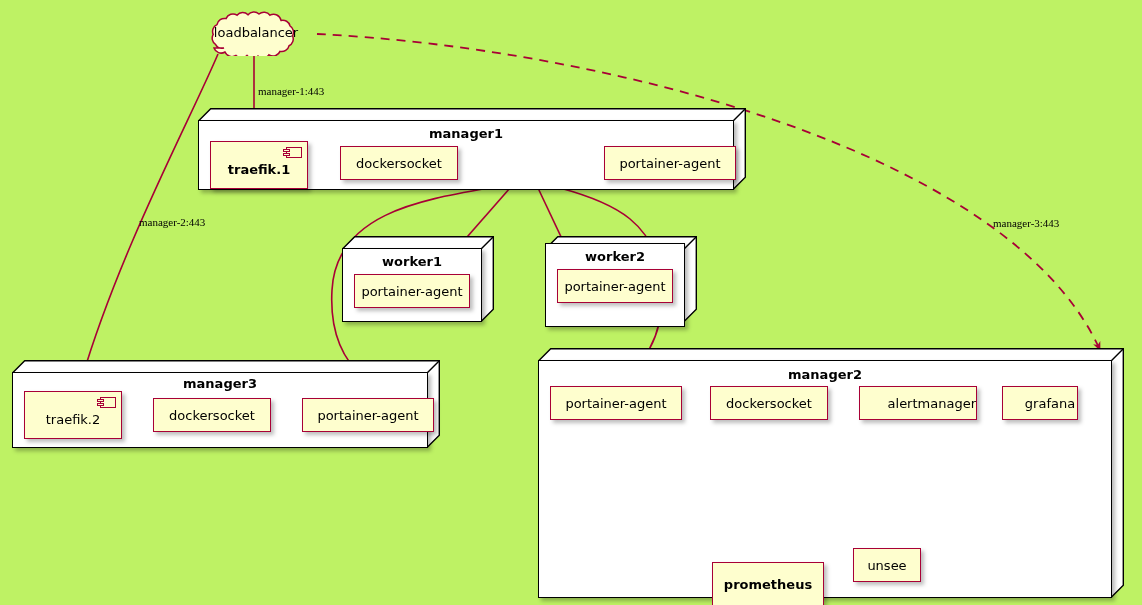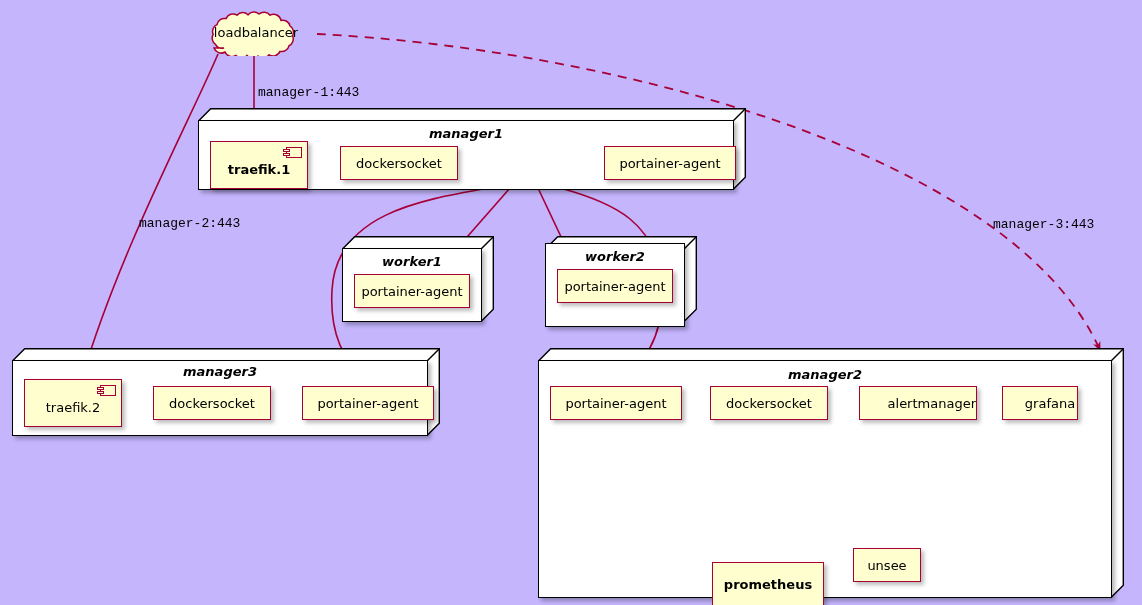--- a/index.html
+++ b/index.html
@@ -8,21 +8,21 @@
     padding: 0;
     background: #FFFFFF;
   }
   body {
     font-family: "DejaVu Sans", sans-serif;
   }
   #canvas {
     position: relative;
     width: 1142px;
     height: 605px;
-    background: #c4b5fd;
+    background: #bef264;
     overflow: hidden;
   }
   #edges {
     position: absolute;
     left: 0;
     top: 0;
     width: 1142px;
     height: 605px;
     pointer-events: none;
   }
@@ -51,21 +51,20 @@
   }
   .node-title {
     position: absolute;
     left: 0;
     width: calc(100% - 12px);
     text-align: center;
     font-size: 13px;
     font-weight: bold;
     color: #000000;
     font-family: "DejaVu Sans", sans-serif;
-    font-style: italic;
   }
 
   
   .cloud-wrap {
     position: absolute;
   }
   .cloud-label {
     position: absolute;
     left: 0;
     top: 0;
@@ -128,23 +127,23 @@
     border: 1.6px solid #A80036;
     box-sizing: border-box;
     background: #FEFECE;
   }
   .comp-tab.t1 { top: 6px; }
   .comp-tab.t2 { bottom: 6px; }
 
   
   .edge-label {
     position: absolute;
-    font-size: 13px;
+    font-size: 11px;
     color: #000000;
-    font-family: Liberation Mono, monospace;
+    font-family: Liberation Serif, serif;
     white-space: nowrap;
   }
 </style>
 </head>
 <body>
 
 <div id="canvas">
 
   <svg id="edges" viewBox="0 0 1142 605" xmlns="http://www.w3.org/2000/svg">
     <defs>
@@ -240,21 +239,21 @@
       <path d="M0.7,12.7 L12.7,0.7 L151.3,0.7 L151.3,73.3 L139.3,85.3" fill="#FFFFFF" stroke="#000000" stroke-width="1.4"></path>
       <path d="M139.3,12.7 L151.3,0.7" fill="none" stroke="#000000" stroke-width="1.4"></path>
     </svg>
     <div class="face-front"></div>
     <div class="node-title" style="top:18px;">worker2</div>
     <div class="artifact" style="left:12px; top:38px; width:116px; height:34px;">
       <span>portainer-agent</span>
     </div>
   </div>
 
-  <div class="node" style="left:12px; top:348px; width:428px; height:88px;">
+  <div class="node" style="left:12px; top:360px; width:428px; height:88px;">
     <svg class="cube" viewBox="0 0 428 88" xmlns="http://www.w3.org/2000/svg">
       <path d="M0.7,12.7 L12.7,0.7 L427.3,0.7 L427.3,75.3 L415.3,87.3" fill="#FFFFFF" stroke="#000000" stroke-width="1.4"></path>
       <path d="M415.3,12.7 L427.3,0.7" fill="none" stroke="#000000" stroke-width="1.4"></path>
     </svg>
     <div class="face-front"></div>
     <div class="node-title" style="top:16px;">manager3</div>
 
     <div class="artifact" style="left:12px; top:31px; width:98px; height:48px;">
       <span class="comp-glyph"></span>
       <span style="margin-top:8px;">traefik.2</span>

